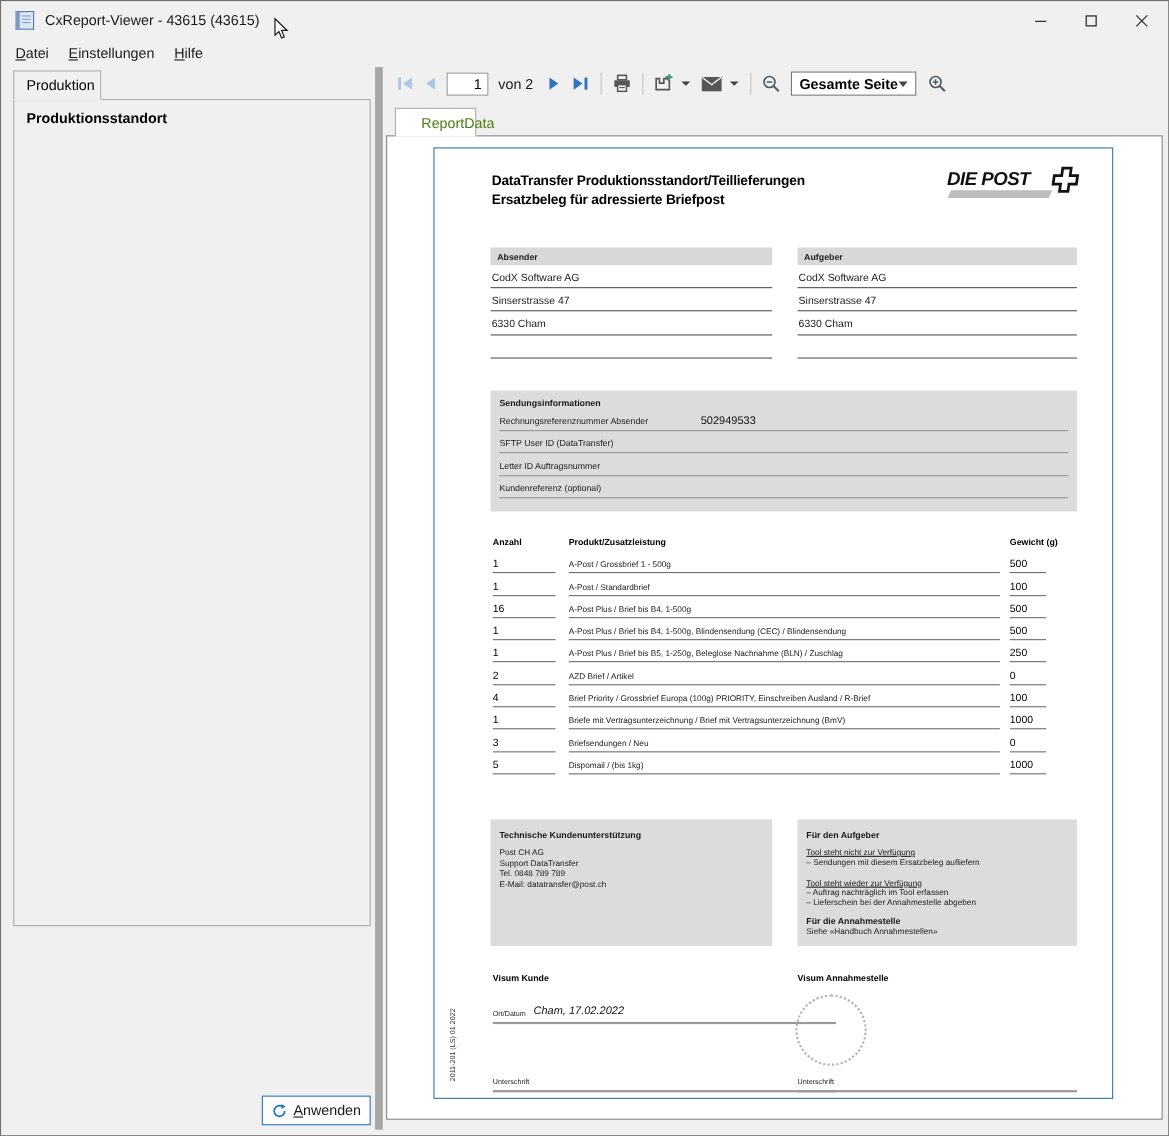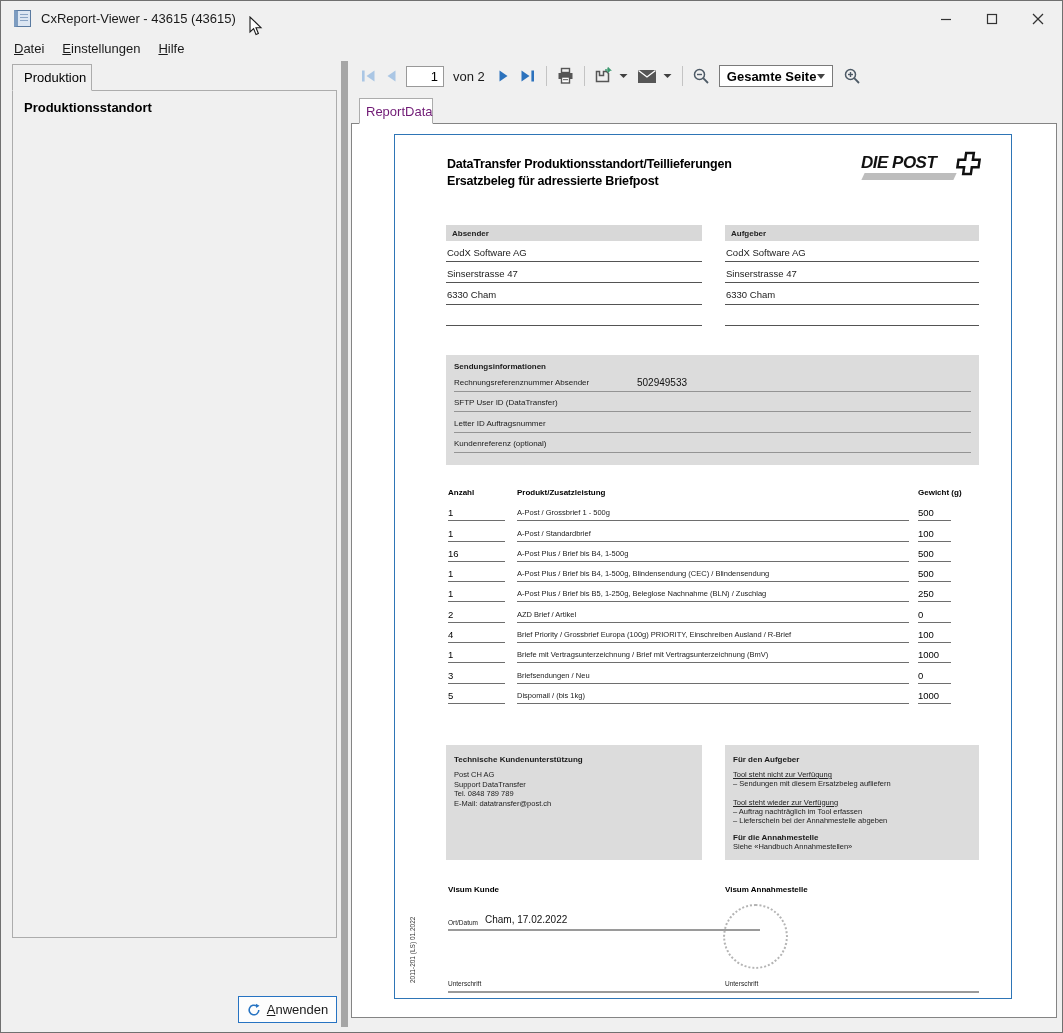--- a/index.html
+++ b/index.html
@@ -20,21 +20,21 @@
   .win-btn { width:46px; height:100%; display:flex; align-items:center; justify-content:center; }
   .win-btn svg { stroke:#333; stroke-width:1.2; fill:none; }
   
   .menubar { position:absolute; top:37px; left:4px; height:22px; display:flex; }
   .menu-item { font-size:13px; color:#1a1a1a; padding:3px 9px; }
   .u { text-decoration:underline; }
   
   .tab-produktion { position:absolute; left:11px; top:63px; width:80px; height:27px;
     background:#f0f0f0; border:1px solid #acacac; border-bottom:1px solid #f0f0f0;
     font-size:13px; display:flex; align-items:center; padding-left:11px; z-index:2; }
-  .left-box { position:absolute; left:11px; top:89px; width:325px; height:848px;
+  .left-box { position:absolute; left:11px; top:89px; width:325px; height:752px;
     border:1px solid #acacac; background:#f0f0f0; }
   .standort-label { position:absolute; left:11px; top:9px; font-size:13px; font-weight:bold; }
   .dd { position:relative; background:#fff; border:1px solid #7a7a7a; font-size:13px;
     display:flex; align-items:center; padding-left:7px;font-weight:bold; }
   .dd .caret { position:absolute; right:7px; top:50%; margin-top:-2px; width:0; height:0;
     border-left:4px solid transparent; border-right:4px solid transparent; border-top:5px solid #444; }
   .standort-dd { position:absolute; left:11px; top:31px; width:303px; height:22px; }
   .apply-btn { position:absolute; left:237px; top:995px; width:99px; height:27px;
     background:#fdfdfd; border:1px solid #2673c2; display:flex; align-items:center;
     justify-content:center; gap:6px; font-size:13px; color:#1a1a1a; }
@@ -45,21 +45,21 @@
     display:flex; align-items:center; }
   .tb-btn { display:flex; align-items:center; justify-content:center; }
   .tb-sep { width:1px; height:20px; background:#c4c4c4; }
   .page-box { width:38px; height:21px; border:1px solid #999; background:#fff;
     font-size:13px; text-align:right; padding-right:5px; font-family:"Liberation Sans",sans-serif; }
   .of-label { font-size:13px; color:#1a1a1a; }
   .zoom-dd { width:114px; height:22px; }
   
   .tab-reportdata { position:absolute; left:358px; top:97px; width:74px; height:26px;
     background:#fff; border:1px solid #acacac; border-bottom:1px solid #fff;
-    color:#701a75; font-size:13px; display:flex; align-items:center; padding-left:6px; z-index:2; }
+    color:#4d7c0f; font-size:13px; display:flex; align-items:center; padding-left:23px; z-index:2; }
   .content-area { position:absolute; left:350px; top:122px; width:706px; height:895px;
     background:#fff; border:1px solid #848484; }
   .report-page { position:absolute; left:42px; top:10px; width:618px; height:865px;
     border:1px solid #2e75b6; background:#fff; }
   
   .rp { position:absolute; }
   .rpt-title { left:52px; top:21px; font-size:12.5px; font-weight:bold; line-height:17px;
     letter-spacing:-0.2px; }
   .logo { left:466px; top:18px; width:122px; height:34px; }
   .logo-shadow { position:absolute; left:2px; top:20px; width:92px; height:7px;
@@ -95,21 +95,21 @@
     font-size:9.5px; padding-bottom:2px; }
   .info-box { top:610px; height:115px; background:#dcdcdc; padding:10px 8px; }
   .box-l { left:51px; width:256px; }
   .box-r { left:330px; width:254px; }
   .ib-title { font-size:8px; font-weight:bold; margin-bottom:6px; color:#1a1a1a; }
   .ib-line { font-size:7.5px; line-height:9.5px; color:#222; }
   .ib-sec-title { font-size:7.5px; text-decoration:underline; color:#222; margin-top:2px; }
   .ib-gap { height:7px; }
   .visum-label { font-size:8px; font-weight:bold; }
   .small-lbl { font-size:6.5px; color:#222; }
-  .od-value { font-size:10px; color:#111; }
+  .od-value { font-size:10px; color:#111;font-style:italic; }
   .gray-line { height:2px; background:#9a9a9a; }
   .stamp-circle { left:328px; top:769px; width:65px; height:65px;
     border:2px dotted #b4b4b4; border-radius:50%; }
   .doc-code { left:14px; top:848px; transform:rotate(-90deg); transform-origin:0 0;
     font-size:6.5px; white-space:nowrap; color:#333; }
   
   .cursor { position:absolute; left:248px; top:15px; z-index:50; }
 </style>
 </head>
 <body>

